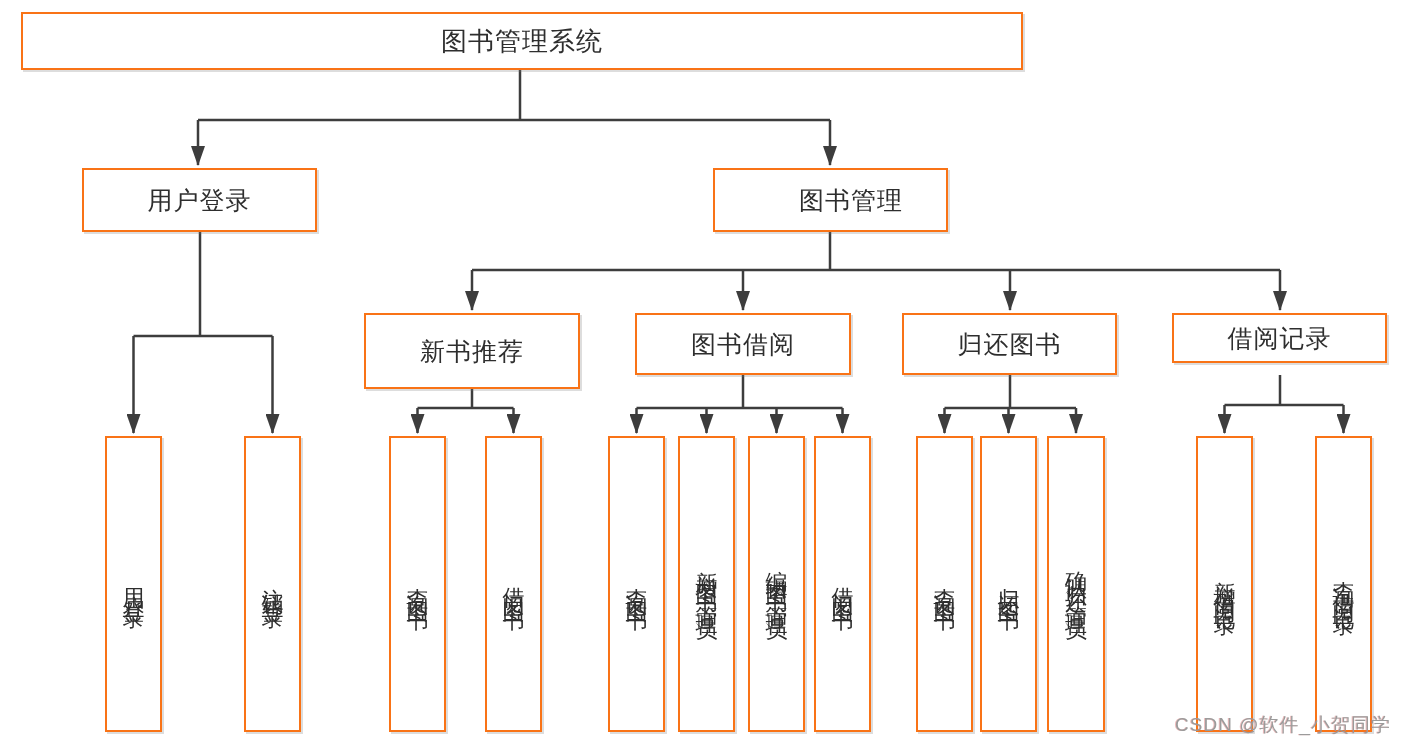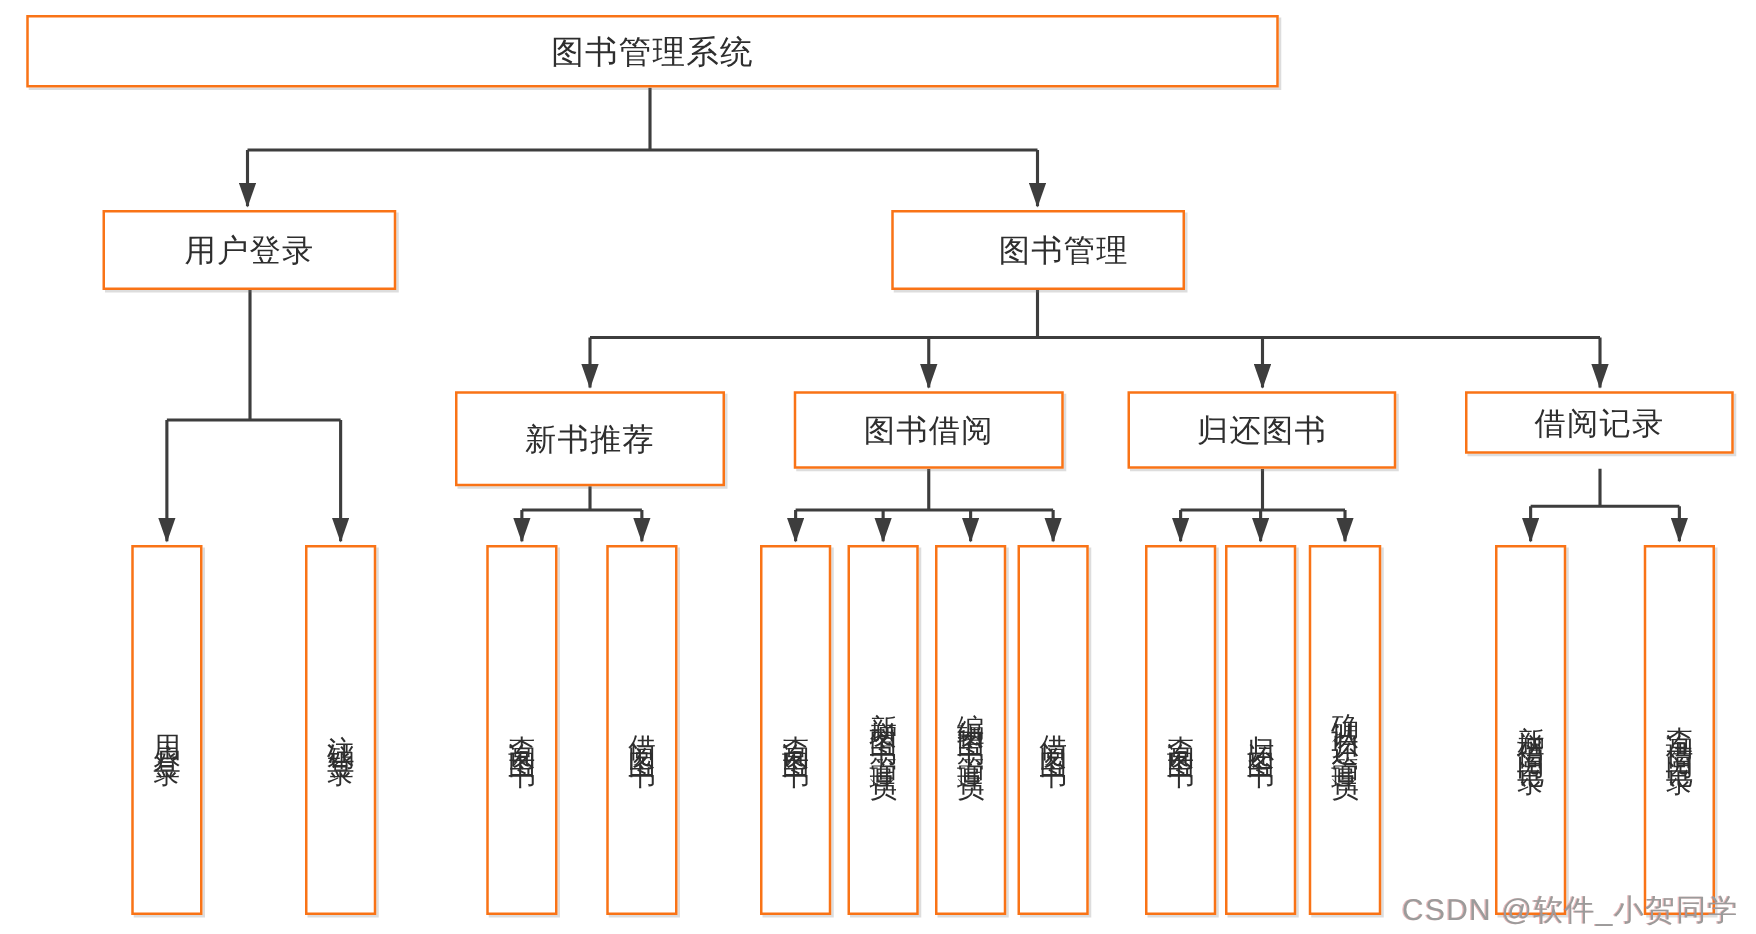--- a/index.html
+++ b/index.html
@@ -34,21 +34,21 @@
   .vbox span {
     writing-mode: vertical-rl;
     text-orientation: mixed;
     letter-spacing: 7px;
     line-height: 1;
   }
   .watermark {
     position: absolute;
     top: 712px;
     right: 14px;
-    font-size: 24px;
+    font-size: 19px;
     color: #9b9b9b;
     letter-spacing: 1px;
     text-shadow: -1px 0 0 rgba(214,106,106,0.45);
     white-space: nowrap;
   }
 </style>
 </head>
 <body>
 
 <div class="stage">

